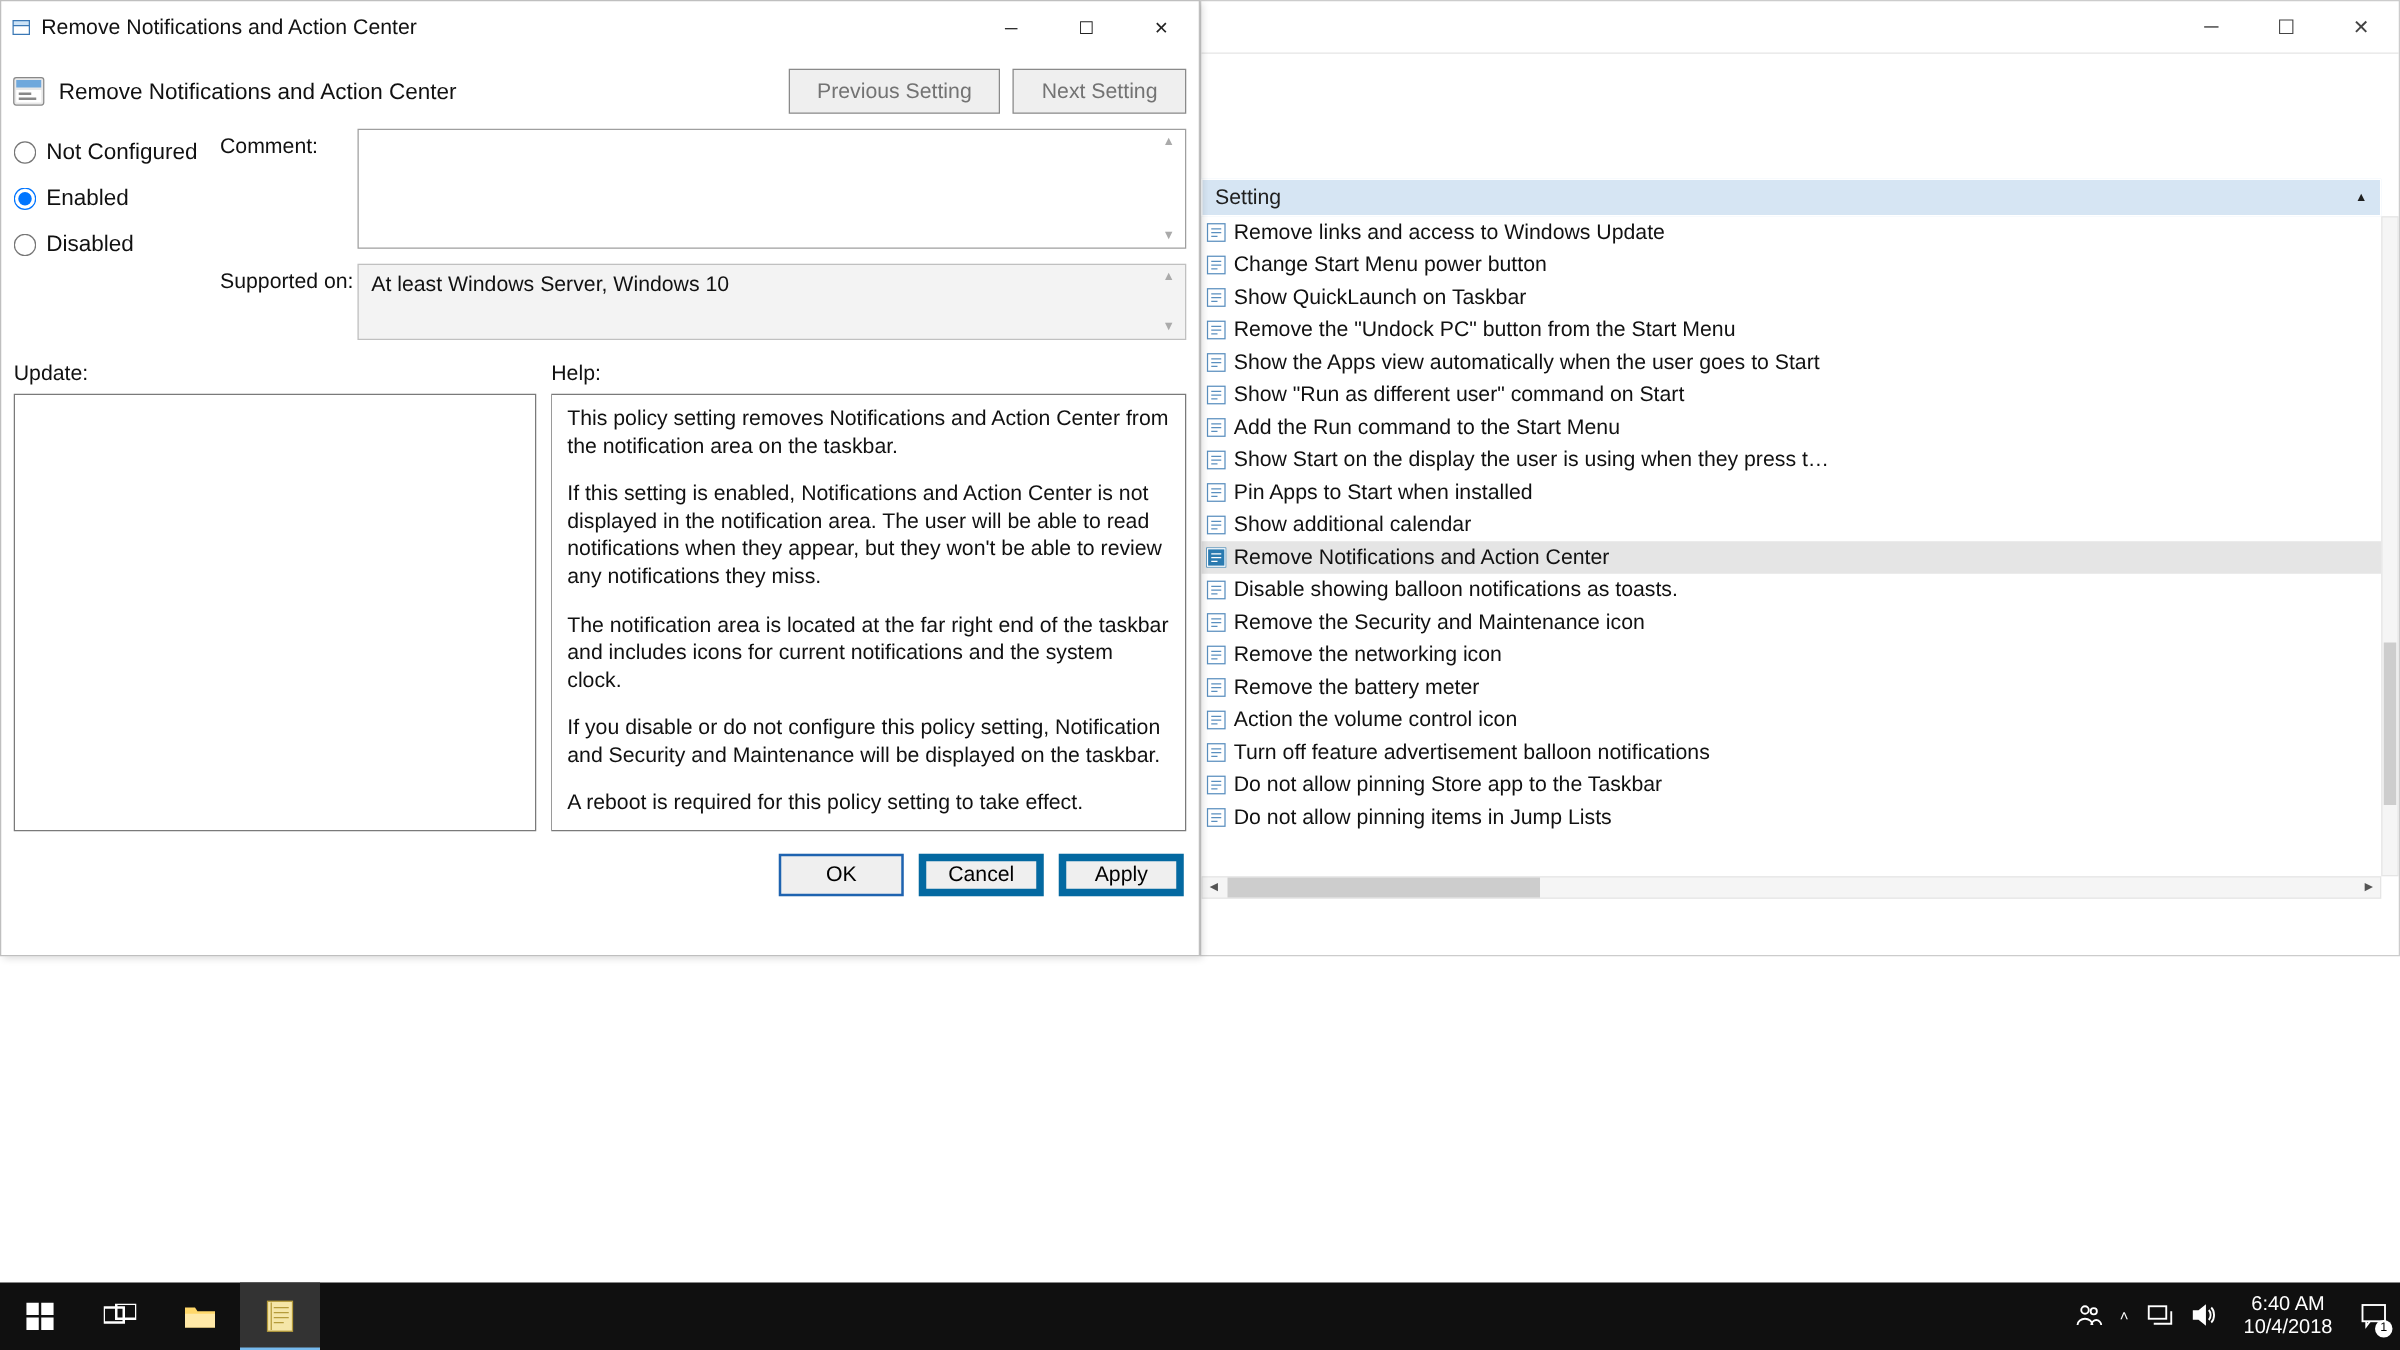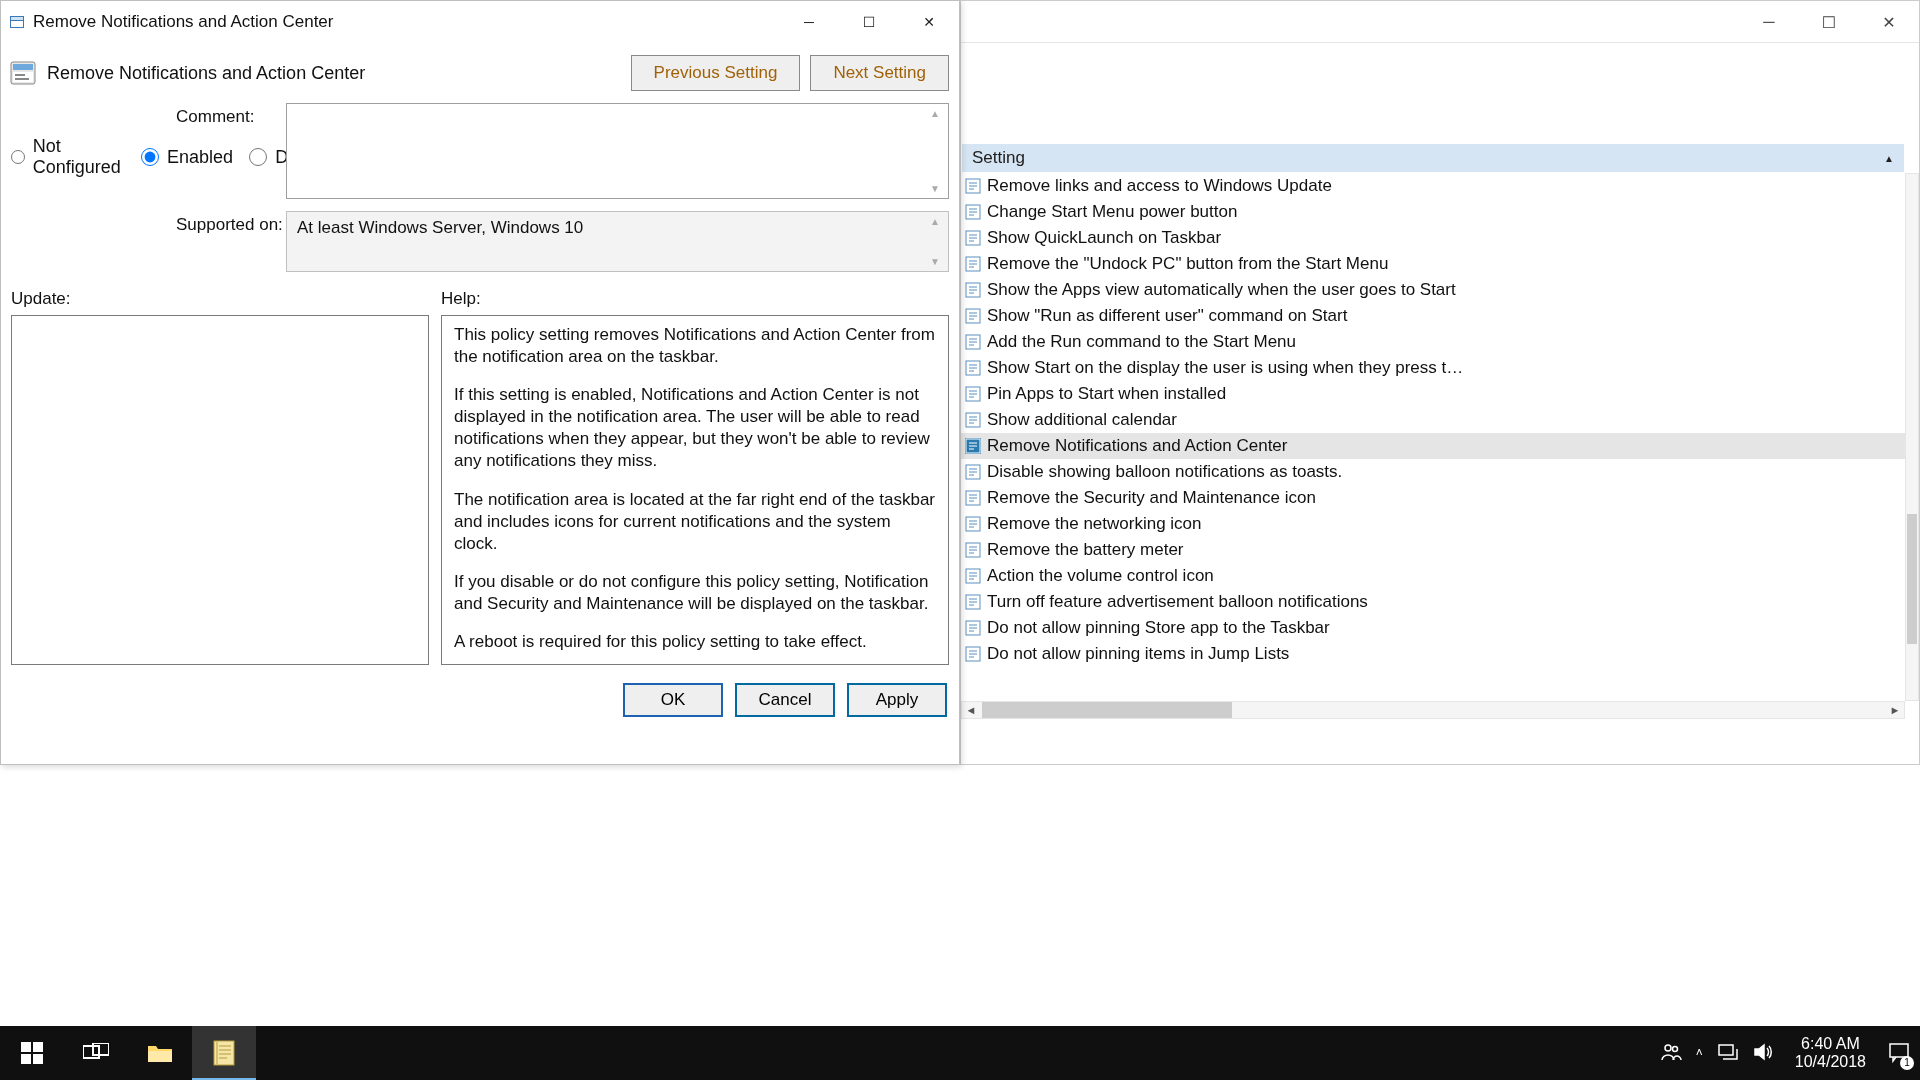--- a/index.html
+++ b/index.html
@@ -40,43 +40,43 @@
 .titlebar { height:42px; display:flex; align-items:center; padding:0 0 0 8px; }
 .titlebar .win-icon { width:16px; height:16px; margin-right:8px; }
 .titlebar .title { font-size:17px; color:#111; }
 .titlebar .spacer { flex:1; }
 .titlebar .ctl { width:60px; height:42px; display:flex; align-items:center; justify-content:center; font-size:14px; color:#222;}
 
 .head2 { display:flex; align-items:center; padding:12px 10px 12px 8px; gap:10px;}
 .head2 .hicon { width:28px; height:28px; flex:0 0 28px; }
 .head2 .hlabel { font-size:18px; color:#111; }
 .head2 .hspacer { flex:1; }
-.nav-btn { height:36px; padding:0 22px; font-size:17px; background:#efefef; border:1px solid #8a8a8a; color:#a16207; }
+.nav-btn { height:36px; padding:0 22px; font-size:17px; background:#efefef; border:1px solid #8a8a8a; color:#737373; }
 
 .row1 { display:flex; padding:0 10px 0 10px; height:100px; }
-.radios { width:165px; padding-top:8px; display:flex; flex-direction:row; gap:16px; font-size:18px; color:#111;}
+.radios { width:165px; padding-top:8px; display:flex; flex-direction:column; gap:16px; font-size:18px; color:#111;}
 .radio { display:flex; align-items:center; gap:8px; }
 .radio input { width:18px; height:18px; }
 .label-col { width:110px; padding-top:4px; font-size:17px; color:#111; text-align:left; }
 .comment-box { flex:1; height:96px; border:1px solid #9f9f9f; background:#fff; position:relative; }
 .comment-box .v { position:absolute; right:0; top:0; bottom:0; width:18px; display:flex; flex-direction:column; justify-content:space-between; color:#aaa; font-size:10px; padding:4px 0;}
 .row2 { display:flex; padding:8px 10px 0 10px; height:70px; align-items:flex-start;}
 .row2 .pad { width:165px; }
 .supported-box { flex:1; height:61px; border:1px solid #c0c0c0; background:#f3f3f3; padding:6px 10px; font-size:17px; color:#111; position:relative;}
 .supported-box .v { position:absolute; right:0; top:0; bottom:0; width:18px; display:flex; flex-direction:column; justify-content:space-between; color:#aaa; font-size:10px; padding:4px 0;}
 
 .labels3 { display:flex; padding:16px 10px 6px 10px; font-size:17px; color:#111;}
 .labels3 .opt { width:430px; }
 .panes { display:flex; gap:12px; padding:0 10px; height:350px;}
 .options-pane { width:418px; border:1px solid #7a7a7a; background:#fff; }
 .help-pane { flex:1; border:1px solid #7a7a7a; background:#fff; padding:8px 12px; font-size:17px; color:#111; line-height:1.3; position:relative; overflow:auto;}
 .help-pane p{margin-bottom:16px;}
 
 .buttons { display:flex; justify-content:flex-end; gap:12px; padding:18px 12px 0 0;}
-.btn { width:100px; height:34px; font-size:17px; background:#efefef; border:2px solid #0369a1;}
+.btn { width:100px; height:34px; font-size:17px; background:#efefef; border:6px solid #0369a1;}
 .btn.ok { border:2px solid #1e63b0; }
 
 
 .taskbar { position:absolute; left:0; bottom:0; width:1920px; height:54px; background:#101010; display:flex; align-items:center; color:#fff;}
 .tb-btn { width:64px; height:54px; display:flex; align-items:center; justify-content:center; }
 .tb-btn.active { background:#333; box-shadow:inset 0 -2px 0 #76b9ed;}
 .tb-spacer{flex:1;}
 .tray { display:flex; align-items:center; height:54px; gap:14px; padding:0 10px 0 4px; color:#fff; font-size:14px;}
 .clock { text-align:center; line-height:1.15; font-size:16px; padding:0 8px;}
 </style>

